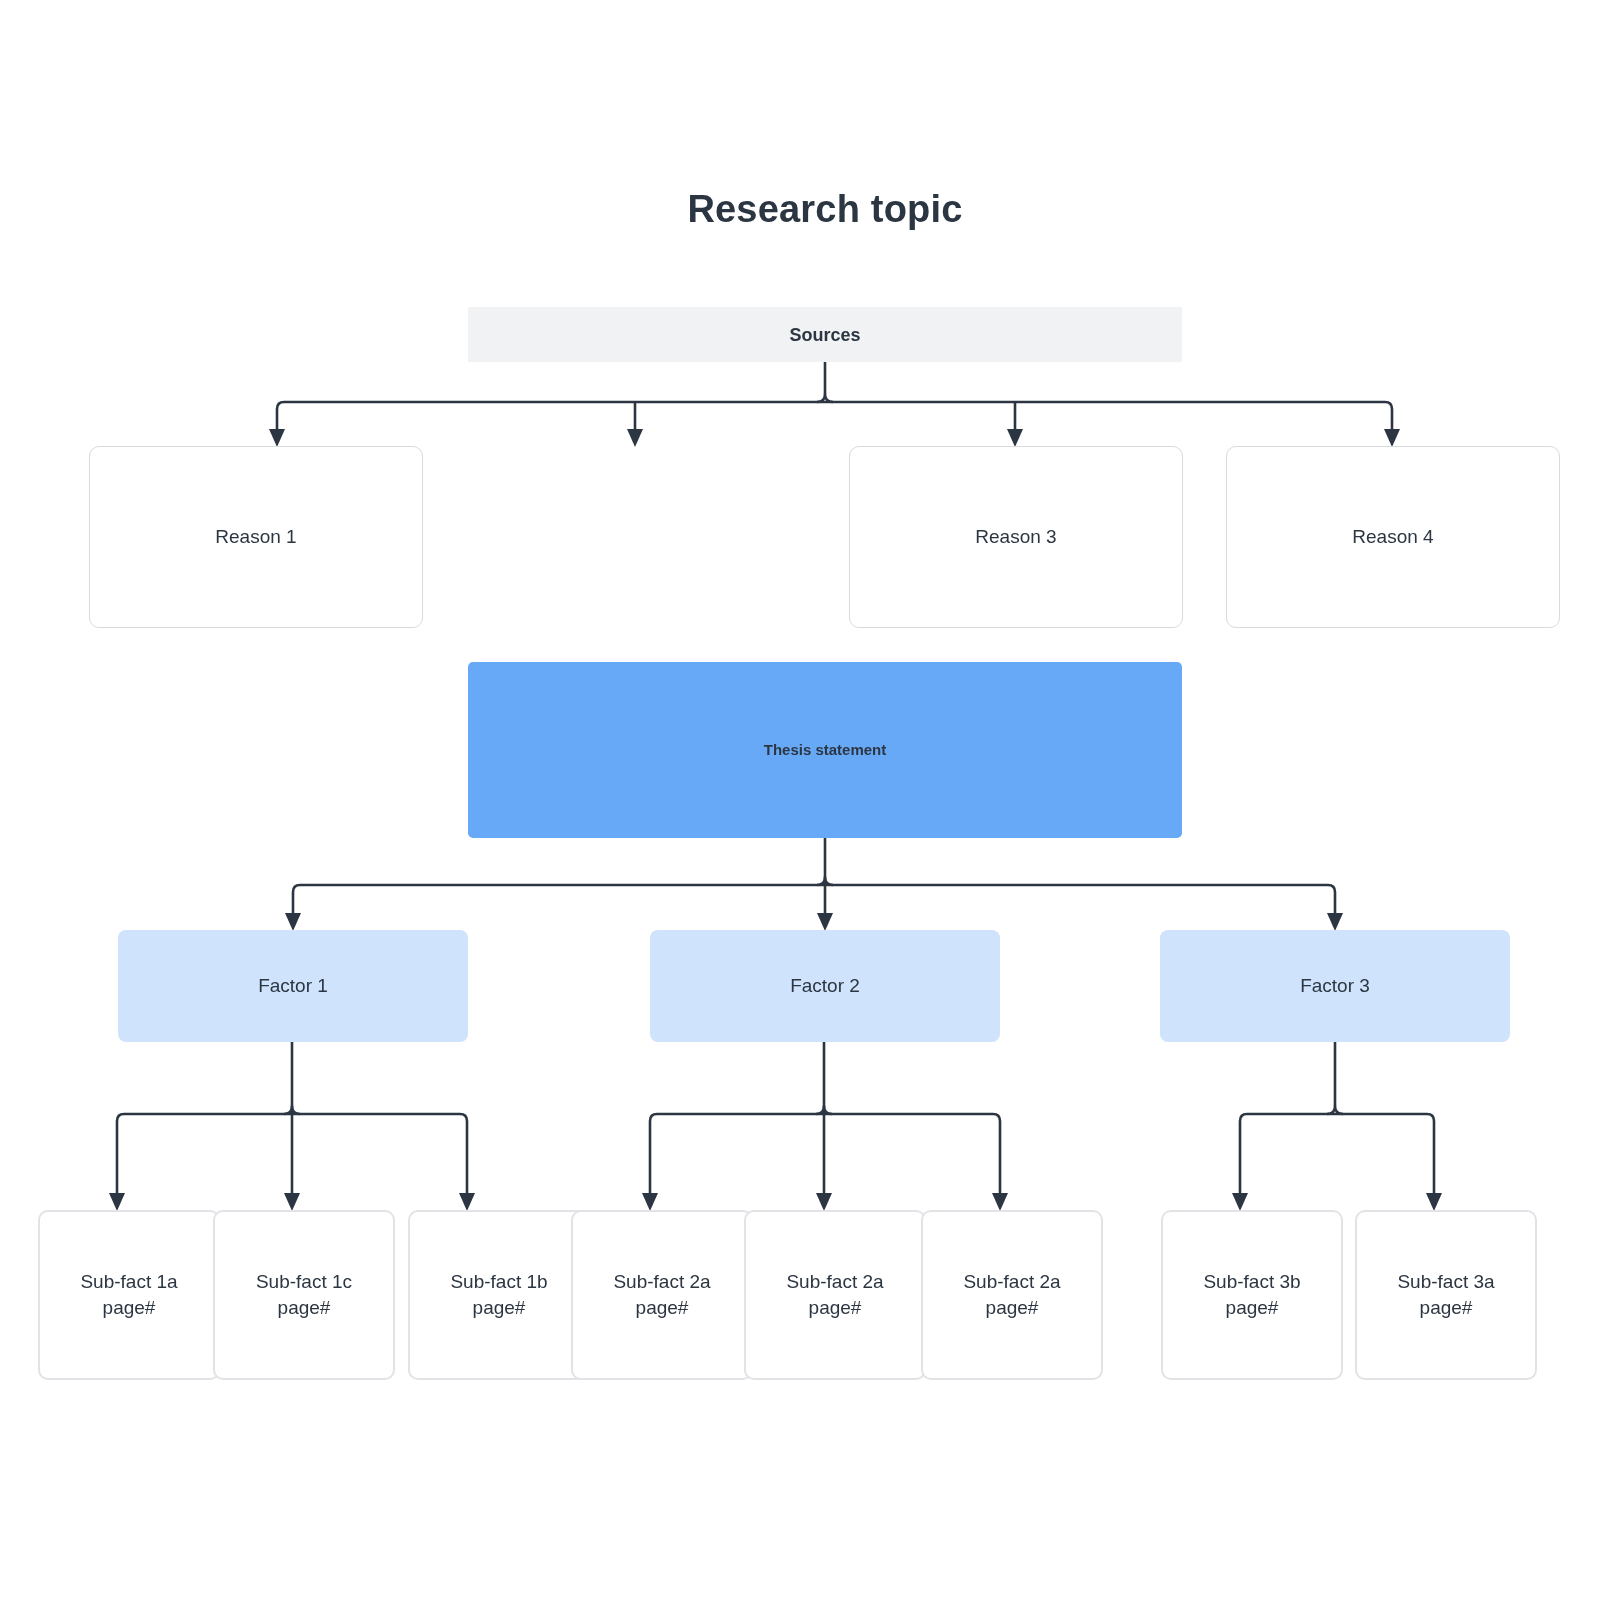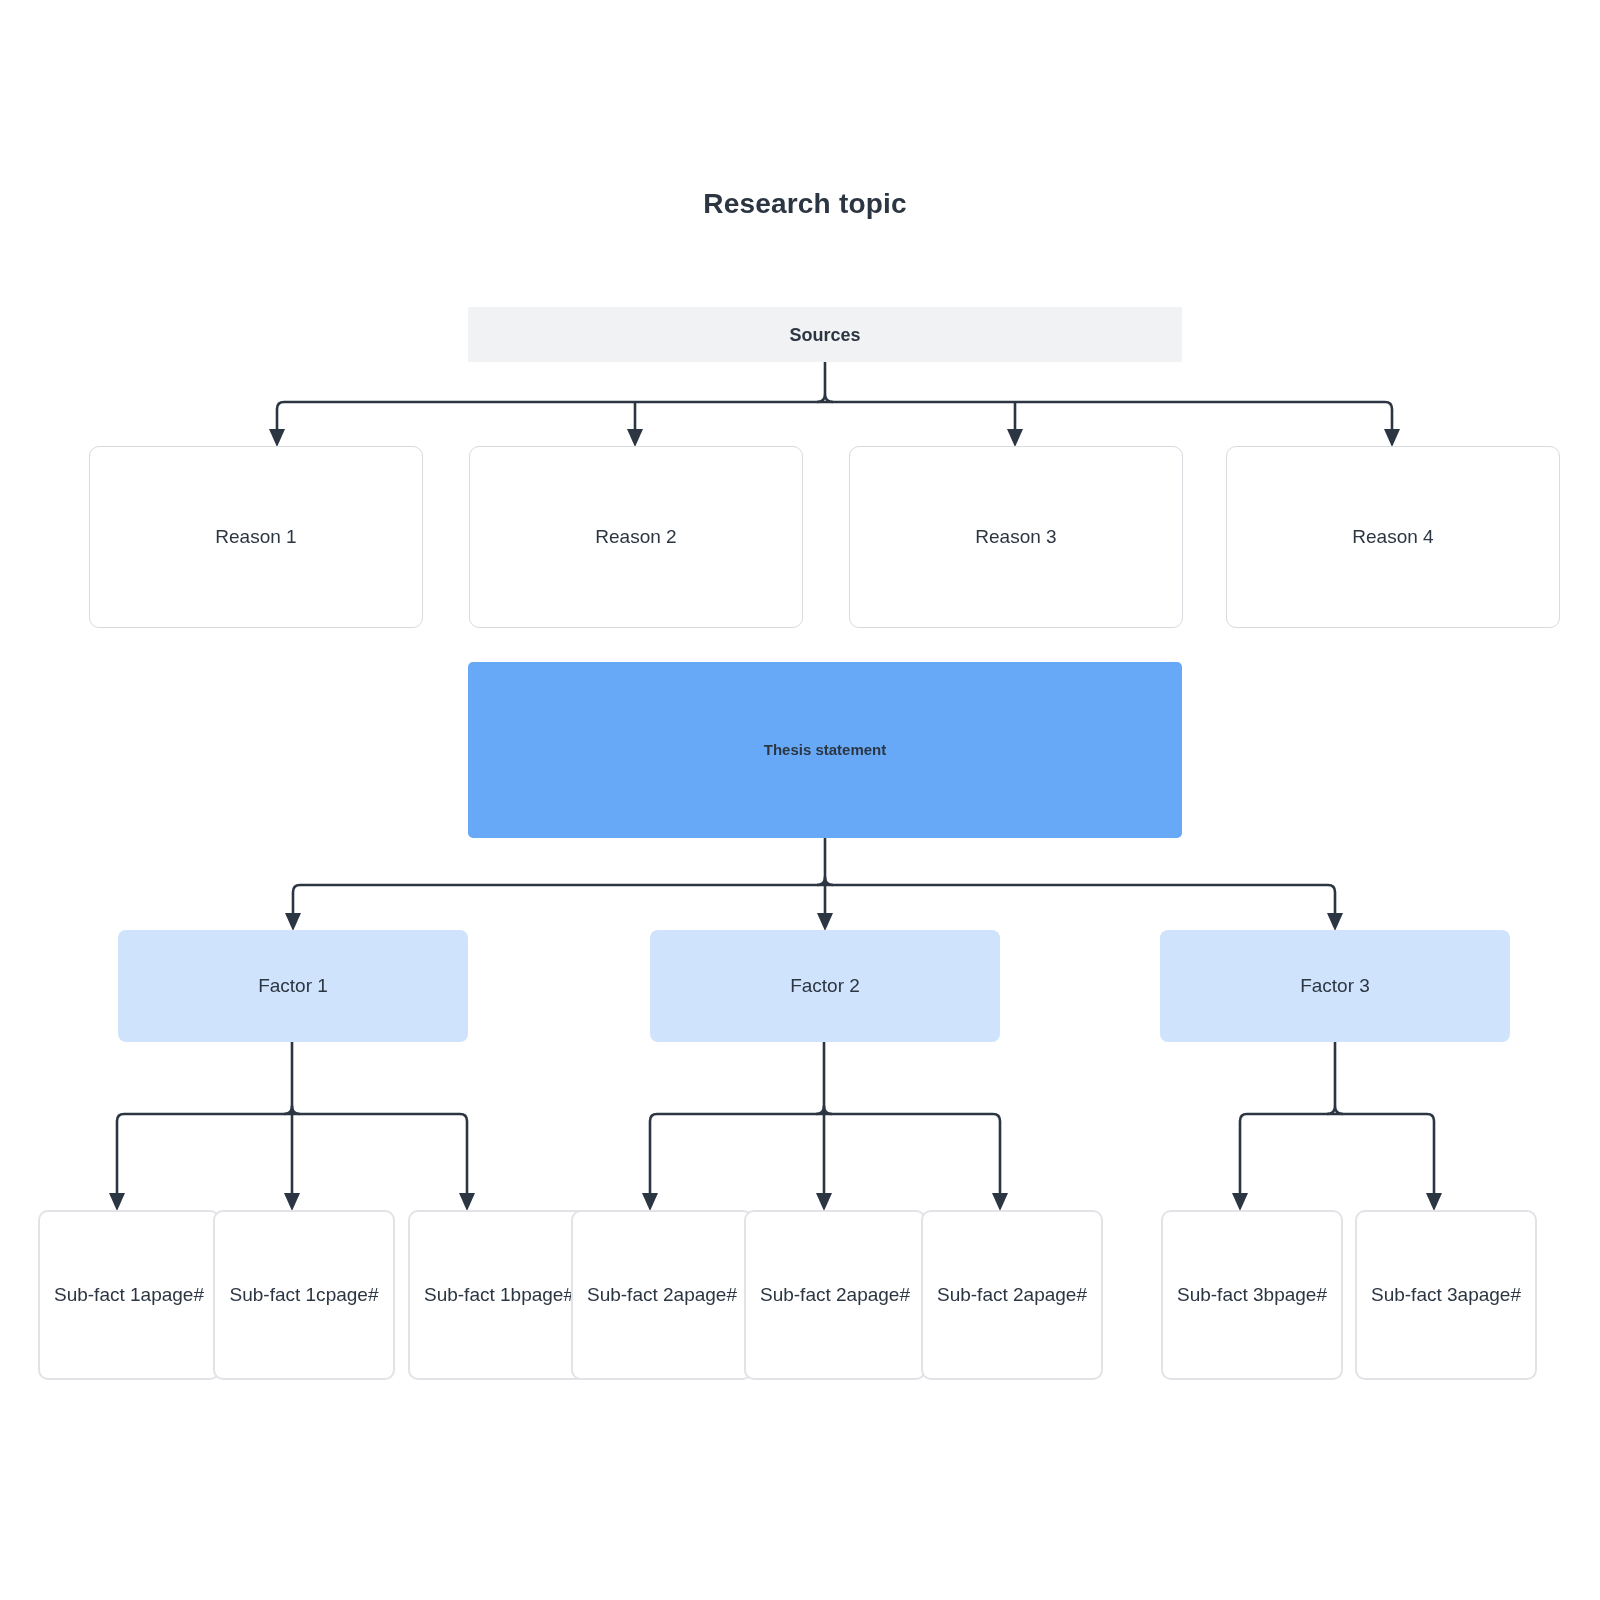--- a/index.html
+++ b/index.html
@@ -3,34 +3,34 @@
 <meta charset="utf-8">
 <style>
   :root{
     --text:#2c3642; --line:#2c3642; --thesis_bg:#67a9f7; --factor_bg:#cfe3fc;
     --sources_bg:#f1f2f4; --reason_border:#d7dade; --subfact_border:#e1e3e6; --canvas_bg:#ffffff;
   }
   *{box-sizing:border-box;margin:0;padding:0}
   html,body{background:var(--canvas_bg)}
   body{font-family:"Liberation Sans","DejaVu Sans",sans-serif;color:var(--text)}
   .canvas{position:relative;width:1600px;height:1600px;background:var(--canvas_bg);overflow:hidden}
-  .title{position:absolute;left:405px;top:188px;width:800px;text-align:center;
-         font-size:28px;font-weight:700;letter-spacing:.2px}
+  .title{position:absolute;left:425px;top:188px;width:800px;text-align:center;
+         font-size:38px;font-weight:700;letter-spacing:.2px}
   .node{position:absolute;display:flex;align-items:center;justify-content:center;
         text-align:center;font-size:19px;line-height:26px}
   .sources{left:468px;top:307px;width:714px;height:55px;background:var(--sources_bg);
            border-radius:1px;font-size:18px;font-weight:700}
   .reason{top:446px;width:334px;height:182px;background:#fff;
           border:1.5px solid var(--reason_border);border-radius:10px}
   .r1{left:89px}.r2{left:469px}.r3{left:849px}.r4{left:1226px}
   .thesis{left:468px;top:662px;width:714px;height:176px;background:var(--thesis_bg);
           border-radius:5px;font-size:15px;font-weight:700}
   .factor{top:930px;width:350px;height:112px;background:var(--factor_bg);border-radius:8px}
   .f1{left:118px}.f2{left:650px}.f3{left:1160px}
-  .sub{top:1210px;width:182px;height:170px;background:#fff;flex-direction:row;
+  .sub{top:1210px;width:182px;height:170px;background:#fff;flex-direction:column;
        border:2px solid var(--subfact_border);border-radius:10px}
   .s1a{left:38px}.s1c{left:213px}.s1b{left:408px}
   .s2a{left:571px}.s2b{left:744px}.s2c{left:921px}
   .s3b{left:1161px}.s3a{left:1355px}
   svg.wires{position:absolute;left:0;top:0;width:1600px;height:1600px;pointer-events:none}
   svg.wires path{fill:none;stroke:var(--line);stroke-width:2.6;stroke-linejoin:round}
   svg.wires polygon{fill:var(--line)}
 </style>
 </head>
 <body>
@@ -89,23 +89,20 @@
     </g>
   </svg>
 
   <div class="node sources">
     <span>Sources</span>
   </div>
 
   <div class="node reason r1">
     <span>Reason 1</span>
   </div>
-  <div class="node reason r2">
-    <span>Reason 2</span>
-  </div>
   <div class="node reason r3">
     <span>Reason 3</span>
   </div>
   <div class="node reason r4">
     <span>Reason 4</span>
   </div>
 
   <div class="node thesis">
     <span>Thesis statement</span>
   </div>

